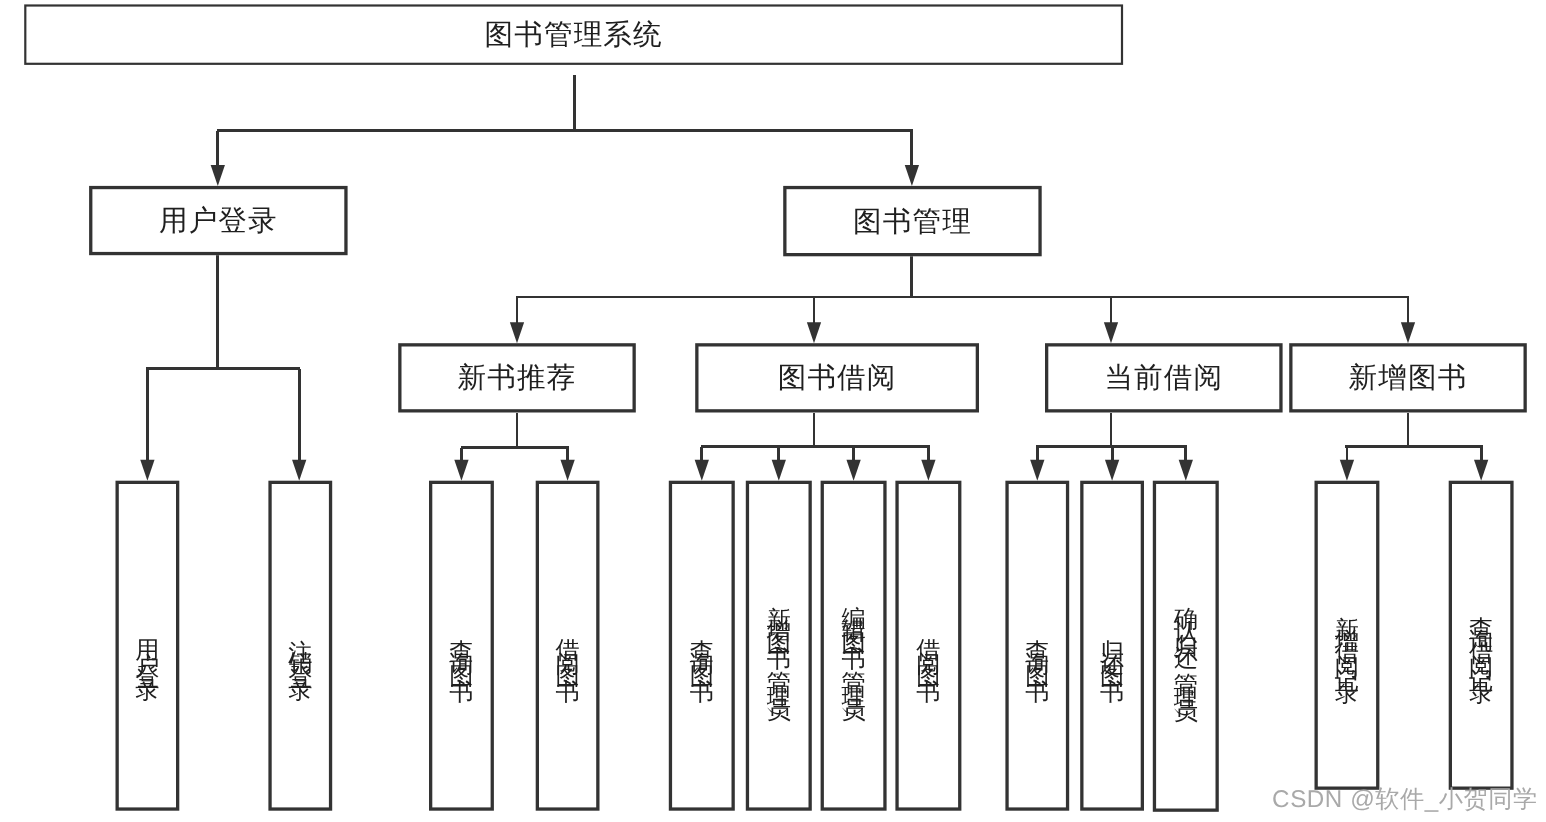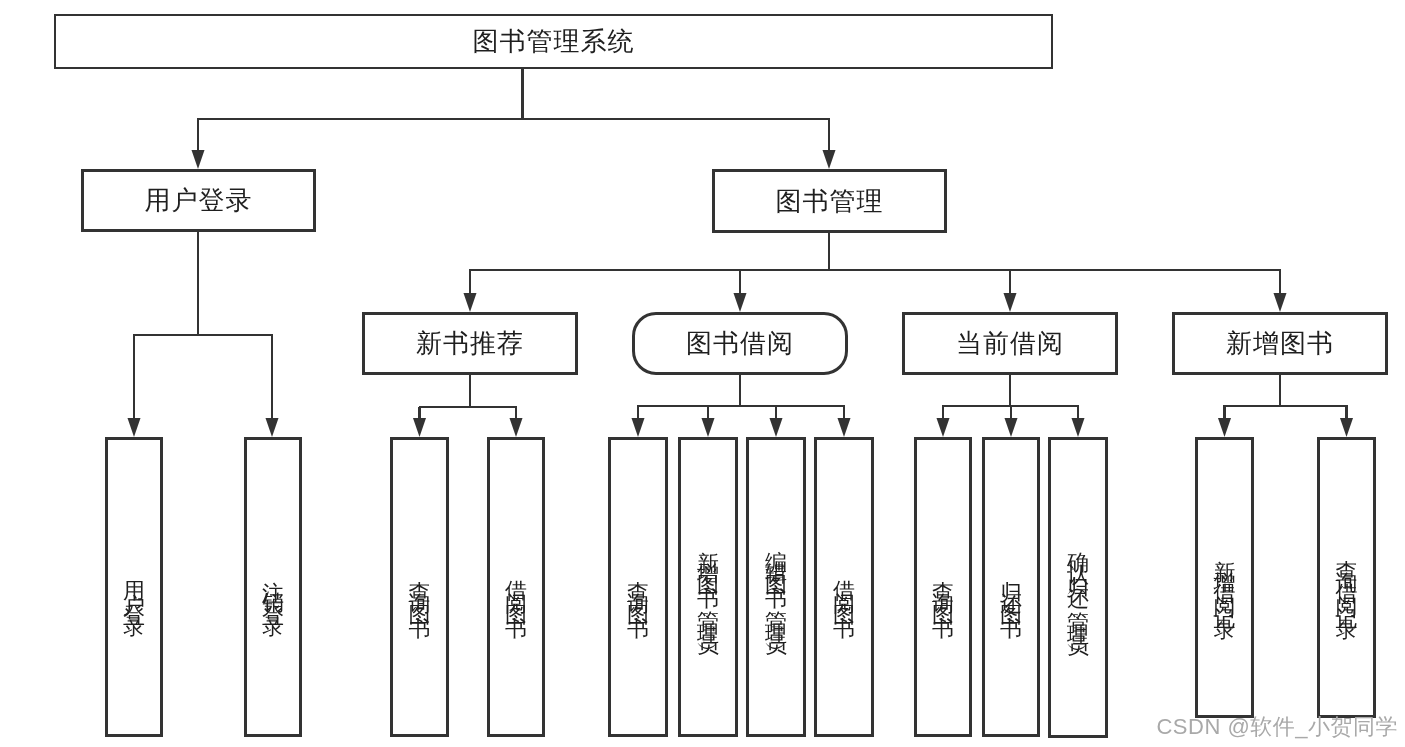--- a/index.html
+++ b/index.html
@@ -111,38 +111,38 @@
 
       <polygon points="936.5,418 949.5,418 943,437"></polygon>
       <polygon points="1004.5,418 1017.5,418 1011,437"></polygon>
       <polygon points="1071.5,418 1084.5,418 1078,437"></polygon>
 
       <polygon points="1218,418 1231,418 1224.5,437"></polygon>
       <polygon points="1340,418 1353,418 1346.5,437"></polygon>
     </g>
   </svg>
 
-  <div class="node h-node root-node" style="left:22px;top:14px;width:999px;height:55px;margin-left:32px;">
+  <div class="node h-node root-node" style="left:22px;top:4px;width:999px;height:55px;">
     <span>图书管理系统</span>
   </div>
 
   <div class="node h-node" style="left:81px;top:169px;width:235px;height:63px;">
     <span>用户登录</span>
   </div>
   <div class="node h-node" style="left:712px;top:169px;width:235px;height:64px;">
     <span>图书管理</span>
   </div>
 
   <div class="node h-node" style="left:362px;top:312px;width:216px;height:63px;">
     <span>新书推荐</span>
   </div>
-  <div class="node h-node" style="left:632px;top:312px;width:216px;height:63px;border-radius:24px;">
+  <div class="node h-node" style="left:632px;top:312px;width:258px;height:63px;">
     <span>图书借阅</span>
   </div>
-  <div class="node h-node" style="left:902px;top:312px;width:216px;height:63px;">
+  <div class="node h-node" style="left:950px;top:312px;width:216px;height:63px;">
     <span>当前借阅</span>
   </div>
   <div class="node h-node" style="left:1172px;top:312px;width:216px;height:63px;">
     <span>新增图书</span>
   </div>
 
   <div class="node v-node" style="left:105px;top:437px;width:58px;height:300px;">
     <span>用户登录</span>
   </div>
   <div class="node v-node" style="left:244px;top:437px;width:58px;height:300px;">

